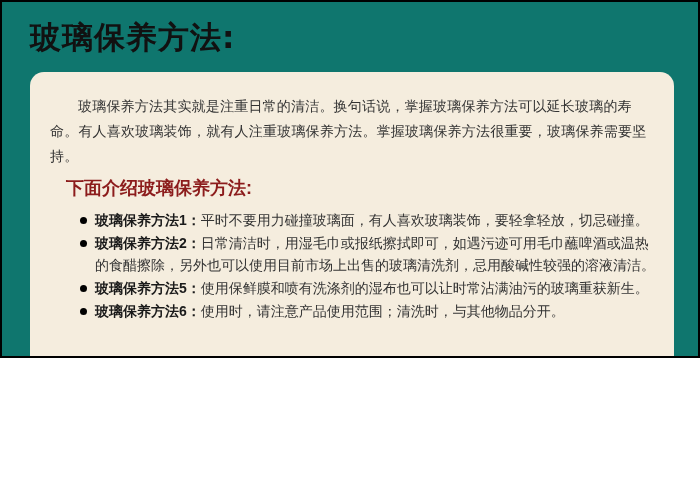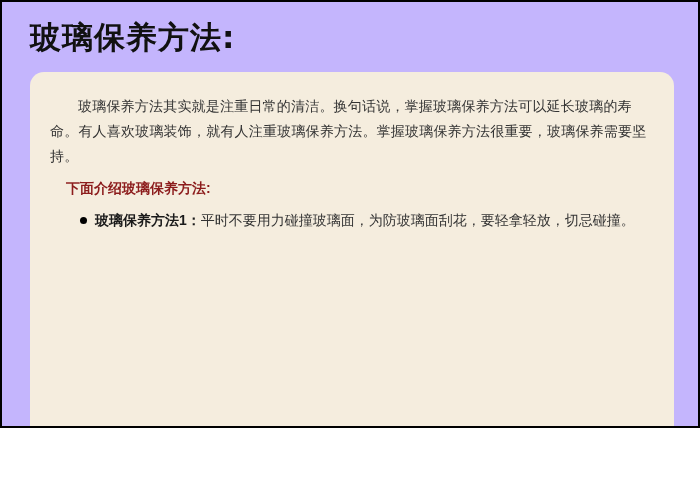--- a/index.html
+++ b/index.html
@@ -11,22 +11,22 @@
   }
   * { box-sizing: border-box; }
   html, body { margin: 0; padding: 0; }
   body {
     font-family: "Liberation Sans", "DejaVu Sans", sans-serif;
     background: #ffffff;
   }
   .canvas {
     position: relative;
     width: 700px;
-    height: 428px;
-    background: #c4b5fd;
+    height: 358px;
+    background: #0f766e;
     border: 2px solid #000000;
     overflow: hidden;
   }
   .page-title {
     margin: 17px 0 0 28px;
     font-size: 31px;
     line-height: 36px;
     font-weight: 900;
     letter-spacing: 1px;
     color: var(--title-text, #111);
@@ -44,21 +44,21 @@
   .intro-paragraph {
     margin: 0;
     font-size: 14px;
     line-height: 25px;
     text-indent: 2em;
     color: var(--body-text, #333);
     letter-spacing: 0.2px;
   }
   .section-heading {
     margin: 9px 0 0 16px;
-    font-size: 14px;
+    font-size: 18px;
     line-height: 20px;
     font-weight: bold;
     color: var(--heading-accent, #8C1C1C);
   }
   .tips-list {
     list-style: none;
     margin: 11px 0 0 0;
     padding: 0 0 0 30px;
   }
   .tip-item {
@@ -93,18 +93,27 @@
   <h1 class="page-title">玻璃保养方法:</h1>
 
   <div class="content-panel">
 
     <p class="intro-paragraph">玻璃保养方法其实就是注重日常的清洁。换句话说，掌握玻璃保养方法可以延长玻璃的寿命。有人喜欢玻璃装饰，就有人注重玻璃保养方法。掌握玻璃保养方法很重要，玻璃保养需要坚持。</p>
 
     <div class="section-heading">下面介绍玻璃保养方法:</div>
 
     <ul class="tips-list">
       <li class="tip-item">
-        <span class="tip-label">玻璃保养方法1：</span><span class="tip-text">平时不要用力碰撞玻璃面，为防玻璃面刮花，要轻拿轻放，切忌碰撞。</span>
+        <span class="tip-label">玻璃保养方法1：</span><span class="tip-text">平时不要用力碰撞玻璃面，有人喜欢玻璃装饰，要轻拿轻放，切忌碰撞。</span>
+      </li>
+      <li class="tip-item">
+        <span class="tip-label">玻璃保养方法2：</span><span class="tip-text">日常清洁时，用湿毛巾或报纸擦拭即可，如遇污迹可用毛巾蘸啤酒或温热的食醋擦除，另外也可以使用目前市场上出售的玻璃清洗剂，忌用酸碱性较强的溶液清洁。</span>
+      </li>
+      <li class="tip-item">
+        <span class="tip-label">玻璃保养方法5：</span><span class="tip-text">使用保鲜膜和喷有洗涤剂的湿布也可以让时常沾满油污的玻璃重获新生。</span>
+      </li>
+      <li class="tip-item">
+        <span class="tip-label">玻璃保养方法6：</span><span class="tip-text">使用时，请注意产品使用范围；清洗时，与其他物品分开。</span>
       </li>
     </ul>
 
   </div>
 </div>
 
 </body></html>

